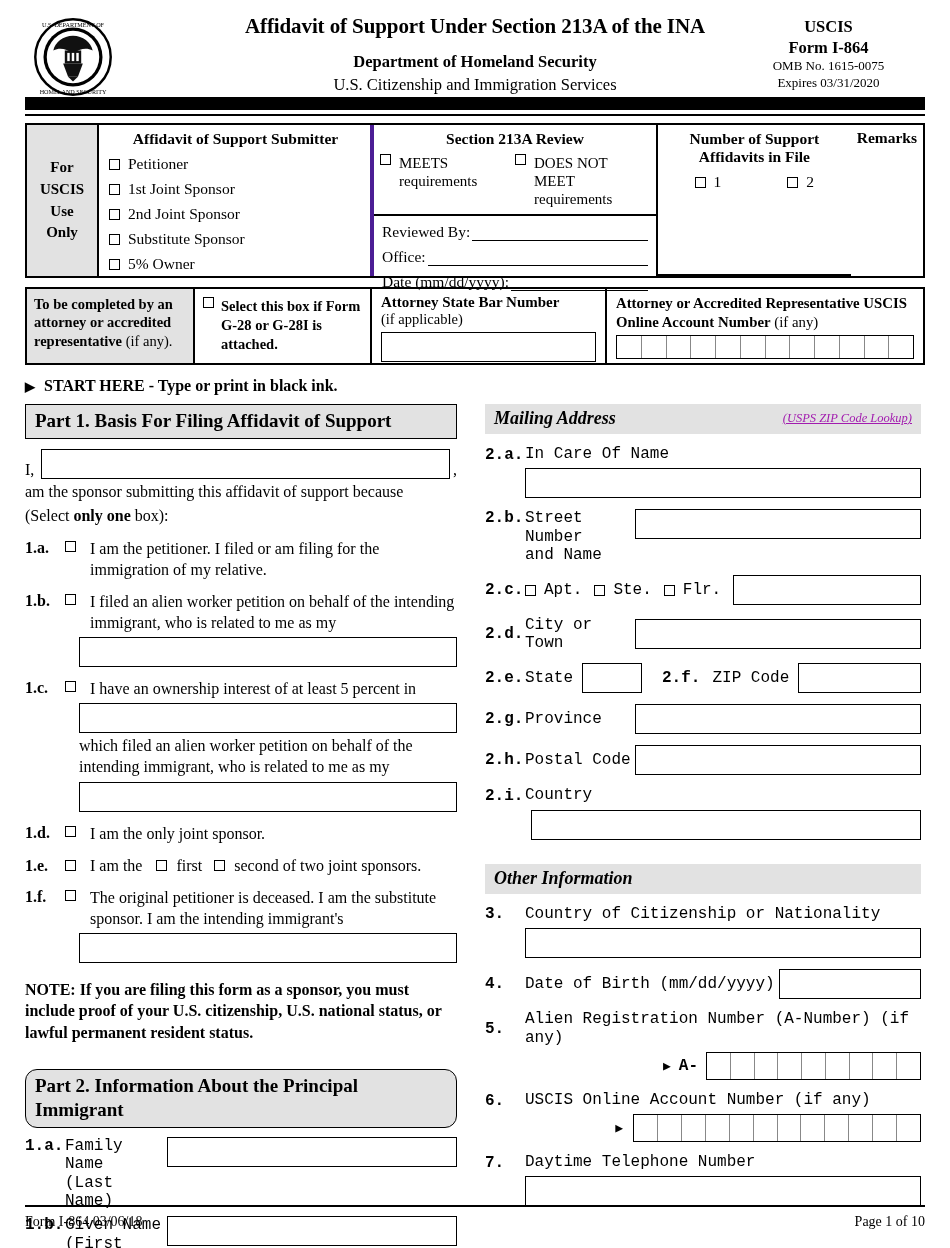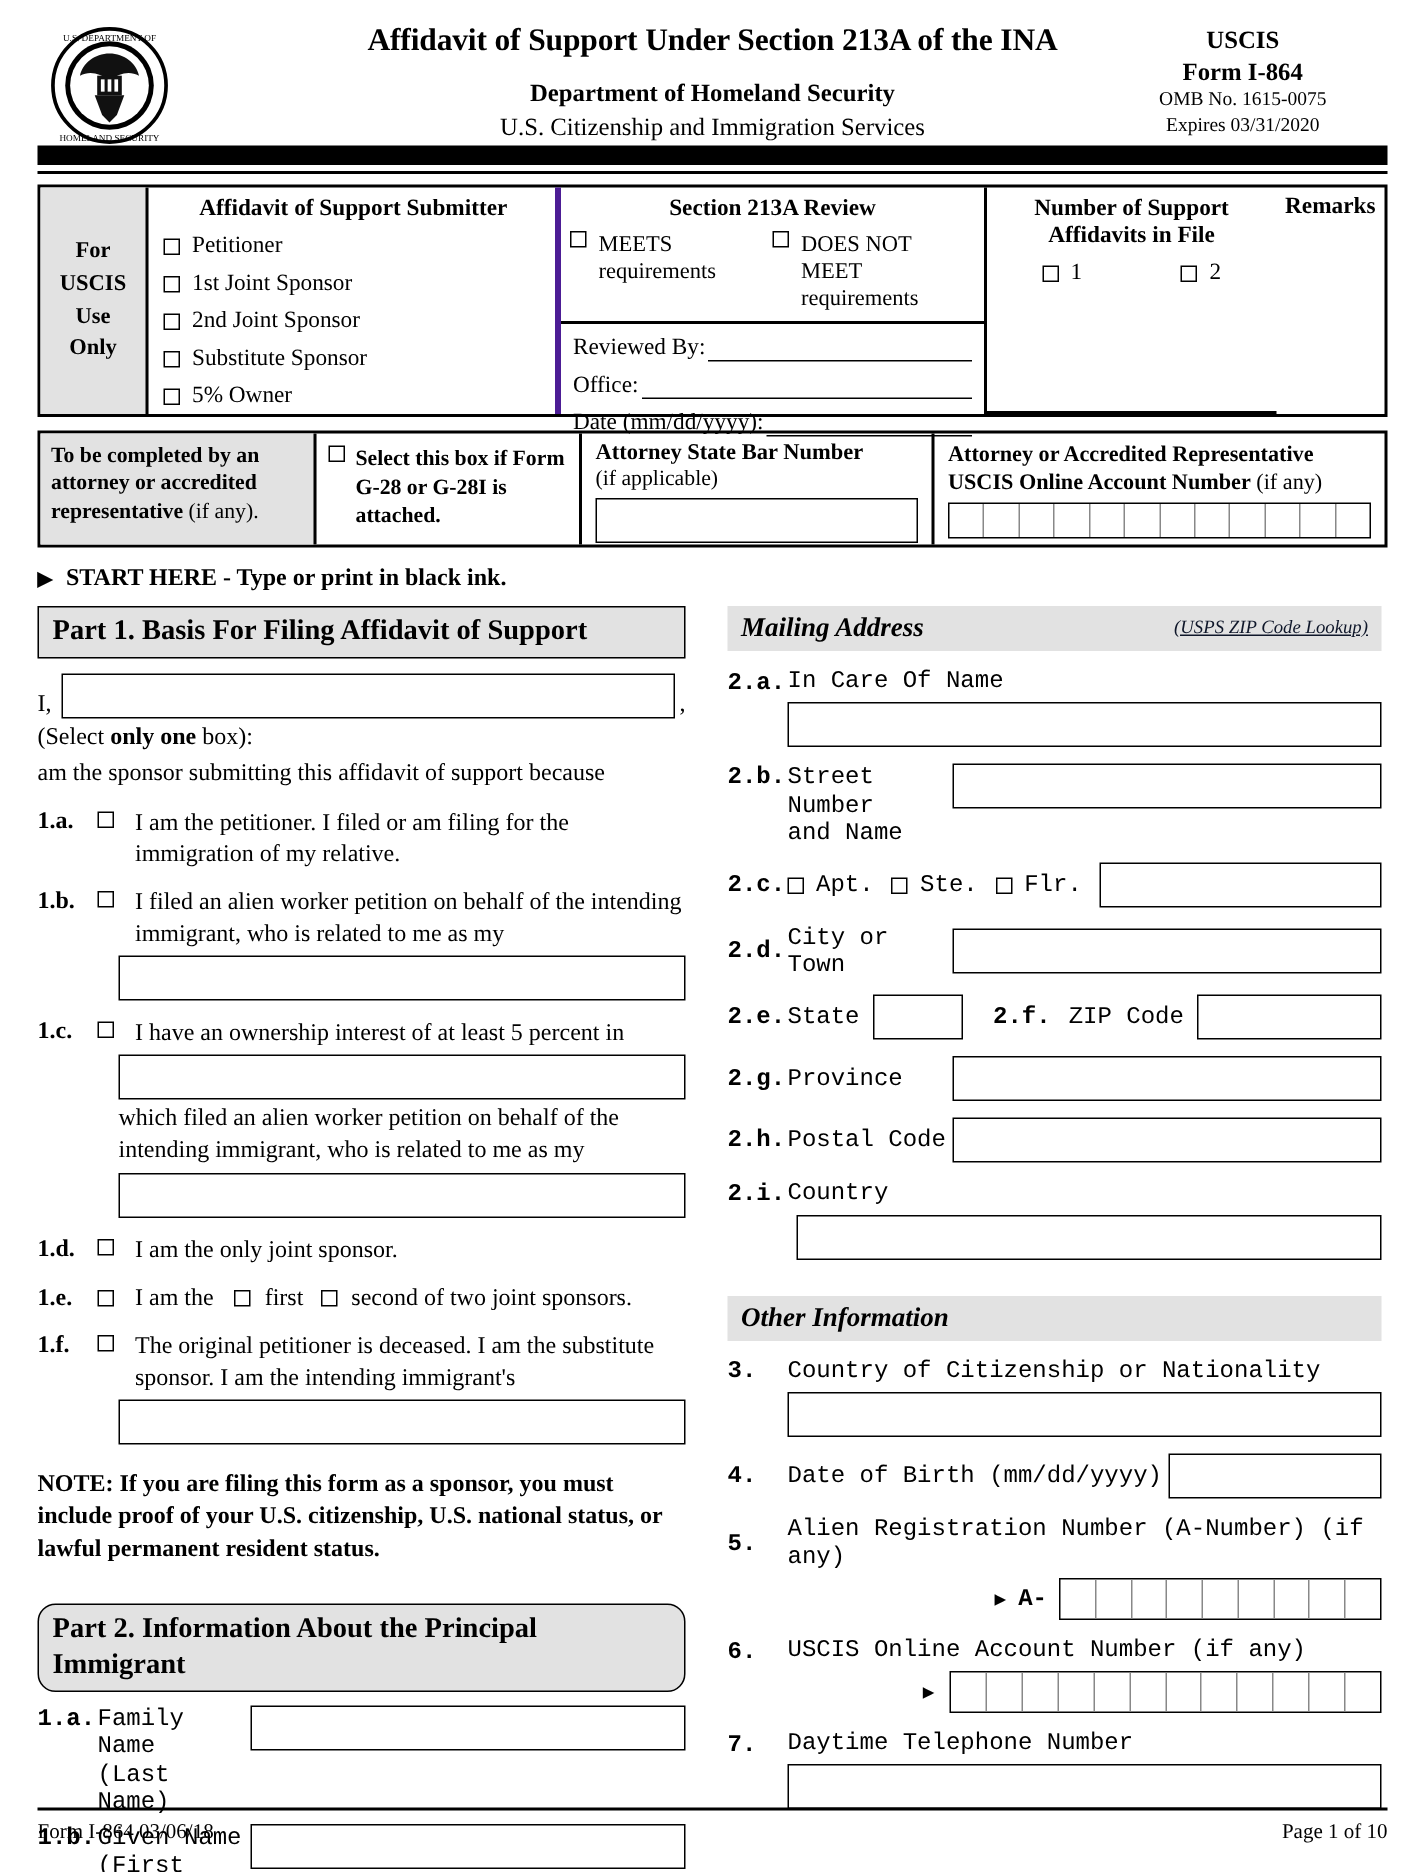--- a/index.html
+++ b/index.html
@@ -48,21 +48,21 @@
   .ul { flex:1; border-bottom:1.6px solid #000; height:15px; margin-left:2px; }
   .col-num { flex:1; display:flex; flex-direction:row; }
   .num-top { border-bottom:2px solid #000; padding:5px 4px 7px 4px; }
   .num-top .ttl { font-weight:bold; font-size:15.5px; text-align:center; }
   .num-opts { display:flex; justify-content:center; gap:66px; margin-top:7px; font-size:15.5px; }
   .num-opt { display:flex; align-items:center; }
   .remarks { padding:4px 6px; font-weight:bold; font-size:15.5px; flex:1; }
 
   
   .atty-box { margin-top:9px; border:2px solid #000; display:flex; height:78px; }
-  .atty-a { width:184px; background:#e2e2e2; border-right:2px solid #000; padding:6px 6px 0 7px;
+  .atty-a { width:168px; background:#e2e2e2; border-right:2px solid #000; padding:6px 6px 0 7px;
             font-size:14.5px; font-weight:bold; line-height:1.27; }
   .atty-a i { font-weight:normal; font-style:normal; }
   .atty-b { width:177px; border-right:2px solid #000; padding:8px 6px 0 8px; display:flex; }
   .atty-b .txt { font-weight:bold; font-size:14.5px; line-height:1.32; margin-left:7px; }
   .atty-c { width:235px; border-right:2px solid #000; padding:5px 9px 0 9px; }
   .atty-c .l1 { font-weight:bold; font-size:15px; }
   .atty-c .l2 { font-size:14.5px; }
   .atty-c .fbox { border:1.5px solid #000; height:30px; margin-top:4px; }
   .atty-d { flex:1; padding:5px 9px 0 9px; }
   .atty-d .l1 { font-weight:bold; font-size:14.8px; line-height:1.3; }
@@ -77,21 +77,21 @@
 
   
   .cols { display:flex; margin-top:9px; }
   .colL { width:432px; }
   .colR { width:436px; margin-left:28px; }
 
   .partbar { background:#e2e2e2; border:1.6px solid #000; font-weight:bold; font-size:19px;
              padding:4px 9px 5px 9px; line-height:1.26; }
   .subbar { background:#e2e2e2; font-weight:bold; font-style:italic; font-size:18px;
             padding:4px 9px 5px 9px; display:flex; justify-content:space-between; align-items:center; }
-  .subbar a { font-size:12.5px; font-weight:normal; color:#0f172a;
+  .subbar a { font-size:12.5px; font-weight:normal; color:#a21caf;
               text-decoration:underline; }
 
   .irow { display:flex; align-items:flex-end; margin-top:10px; font-size:16px; }
   .irow .ibox { flex:1; border:1.5px solid #000; height:30px; margin:0 3px 0 7px; }
   .ptext { font-size:16px; line-height:1.3; margin-top:3px; }
   .ptext b { font-weight:bold; }
 
   .qrow { display:flex; margin-top:11px; font-size:16px; align-items:flex-start; }
   .qnum { width:40px; font-weight:bold; font-size:16px; flex:none; padding-top:1px; }
   .qcb { margin-top:3px; margin-right:14px; }
@@ -270,22 +270,22 @@
 
     <div class="colL">
 
       <div class="partbar">Part 1.  Basis For Filing Affidavit of Support</div>
 
       <div class="irow">
         <span>I,</span>
         <span class="ibox"></span>
         <span>,</span>
       </div>
+      <div class="ptext">am the sponsor submitting this affidavit of support because</div>
       <div class="ptext"><span>(Select </span><b>only one</b><span> box):</span></div>
-      <div class="ptext">am the sponsor submitting this affidavit of support because</div>
 
       <div class="qrow">
         <span class="qnum">1.a.</span>
         <span class="cb qcb"></span>
         <span class="qtext">I am the petitioner.  I filed or am filing for the immigration of my relative.</span>
       </div>
 
       <div class="qrow">
         <span class="qnum">1.b.</span>
         <span class="cb qcb"></span>

